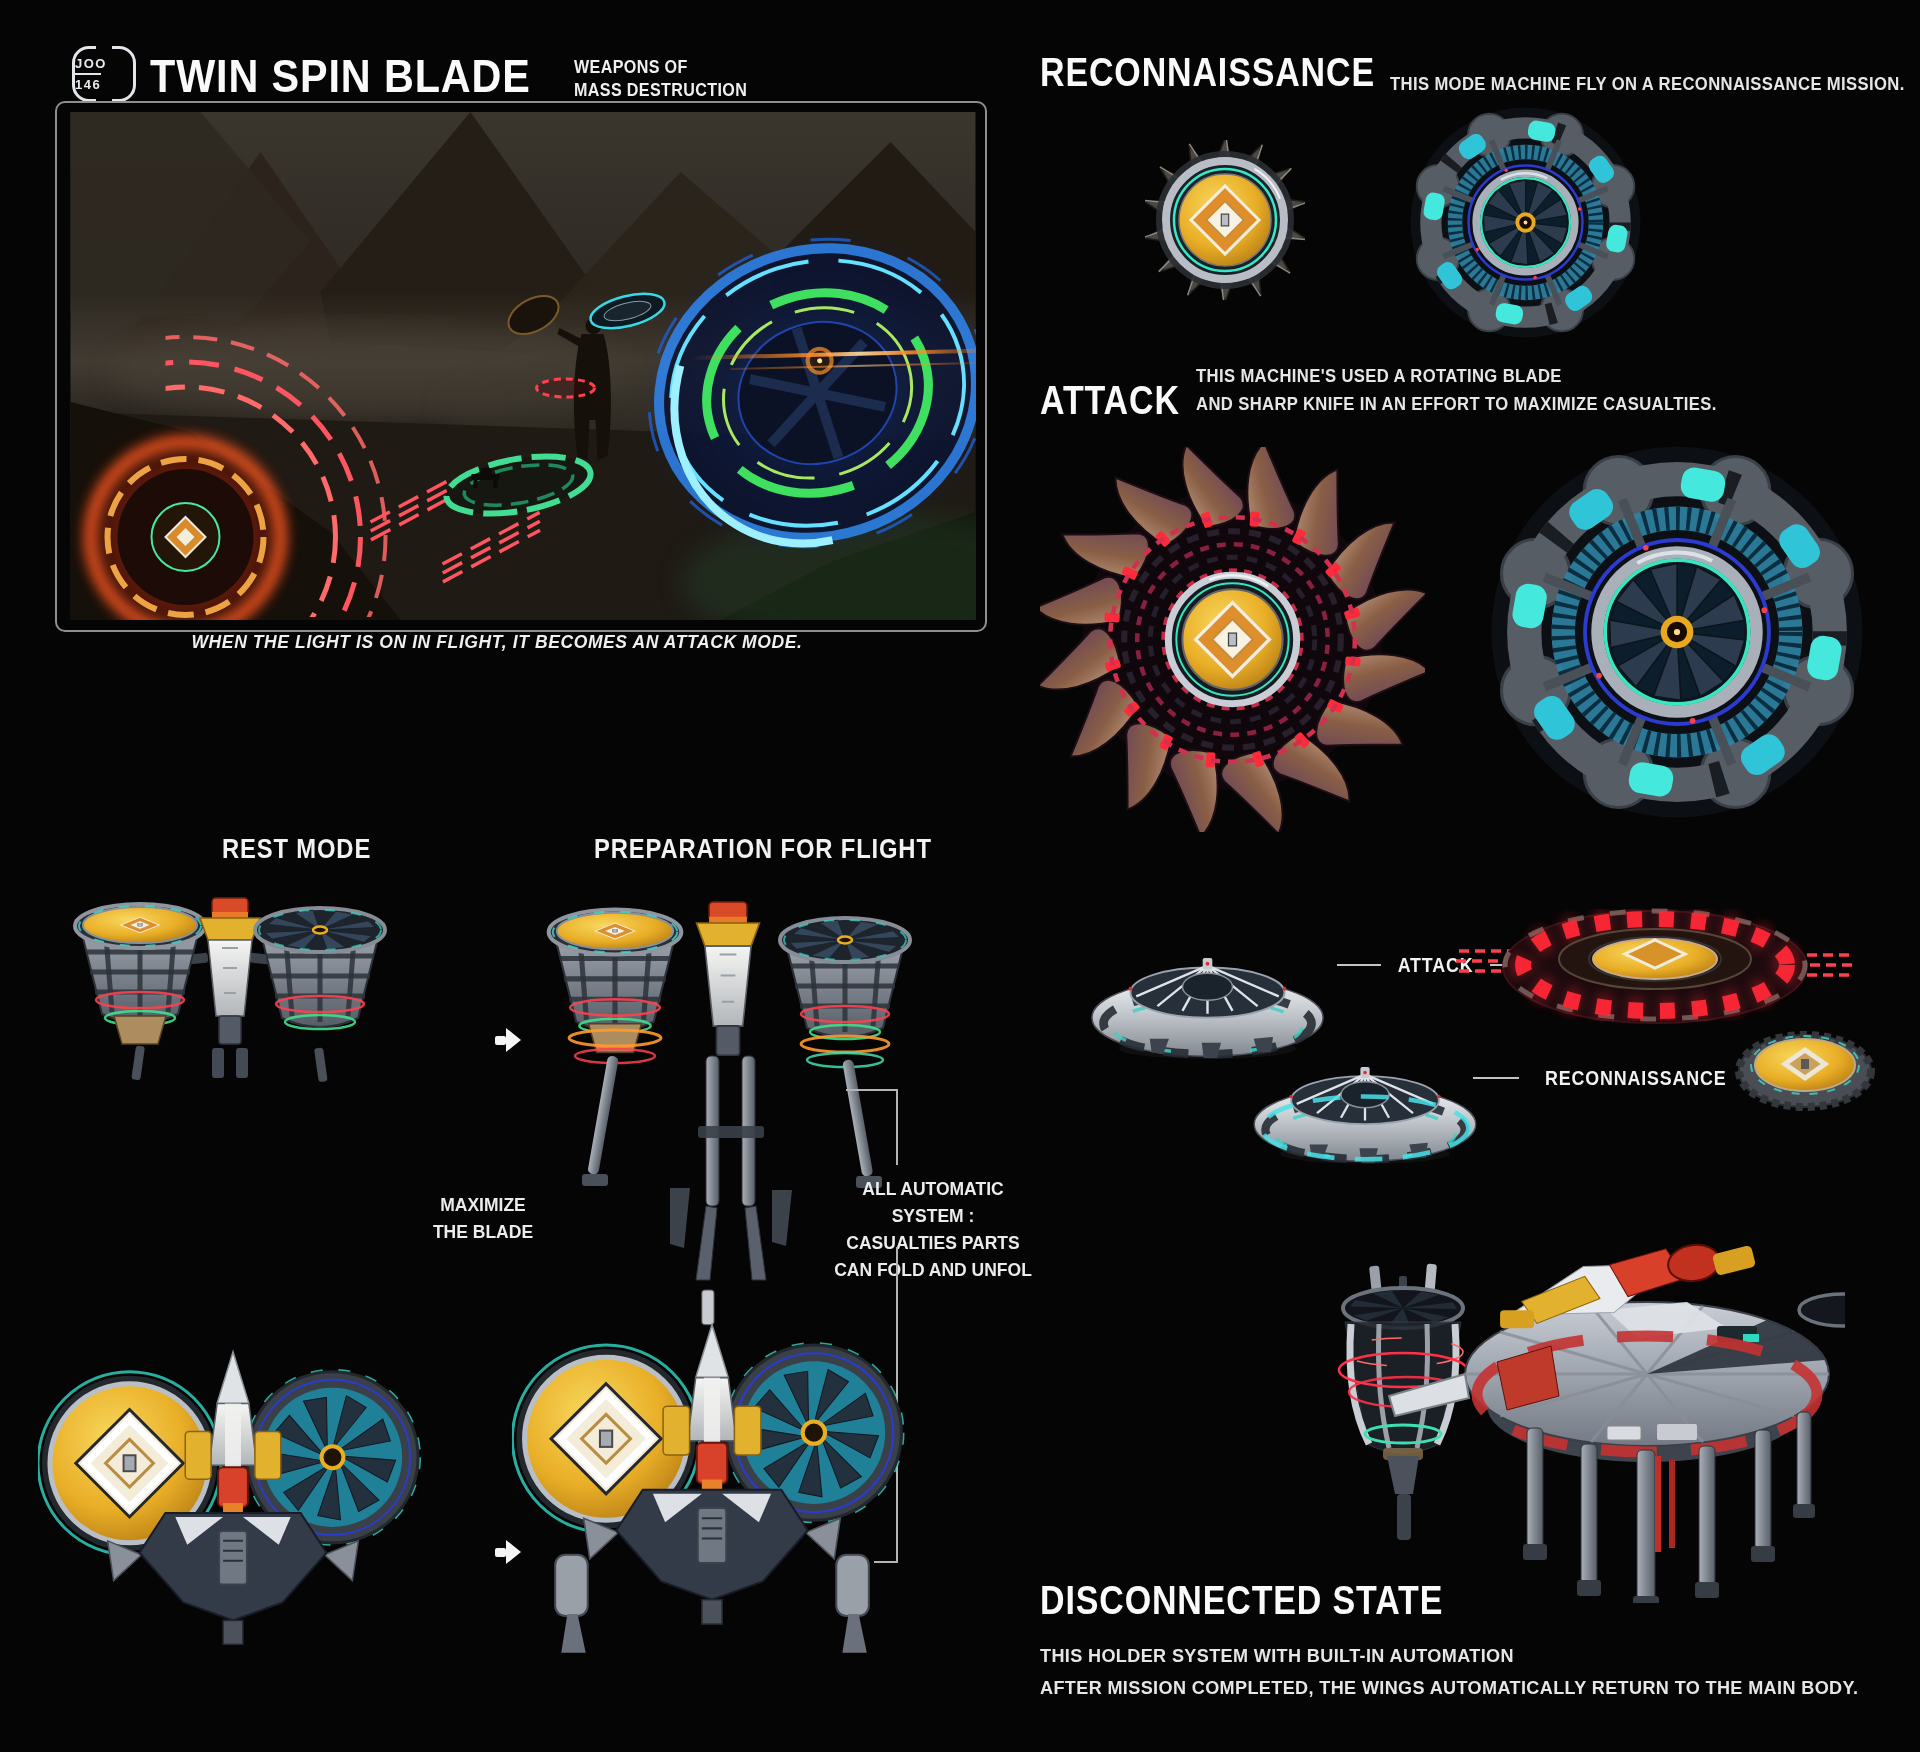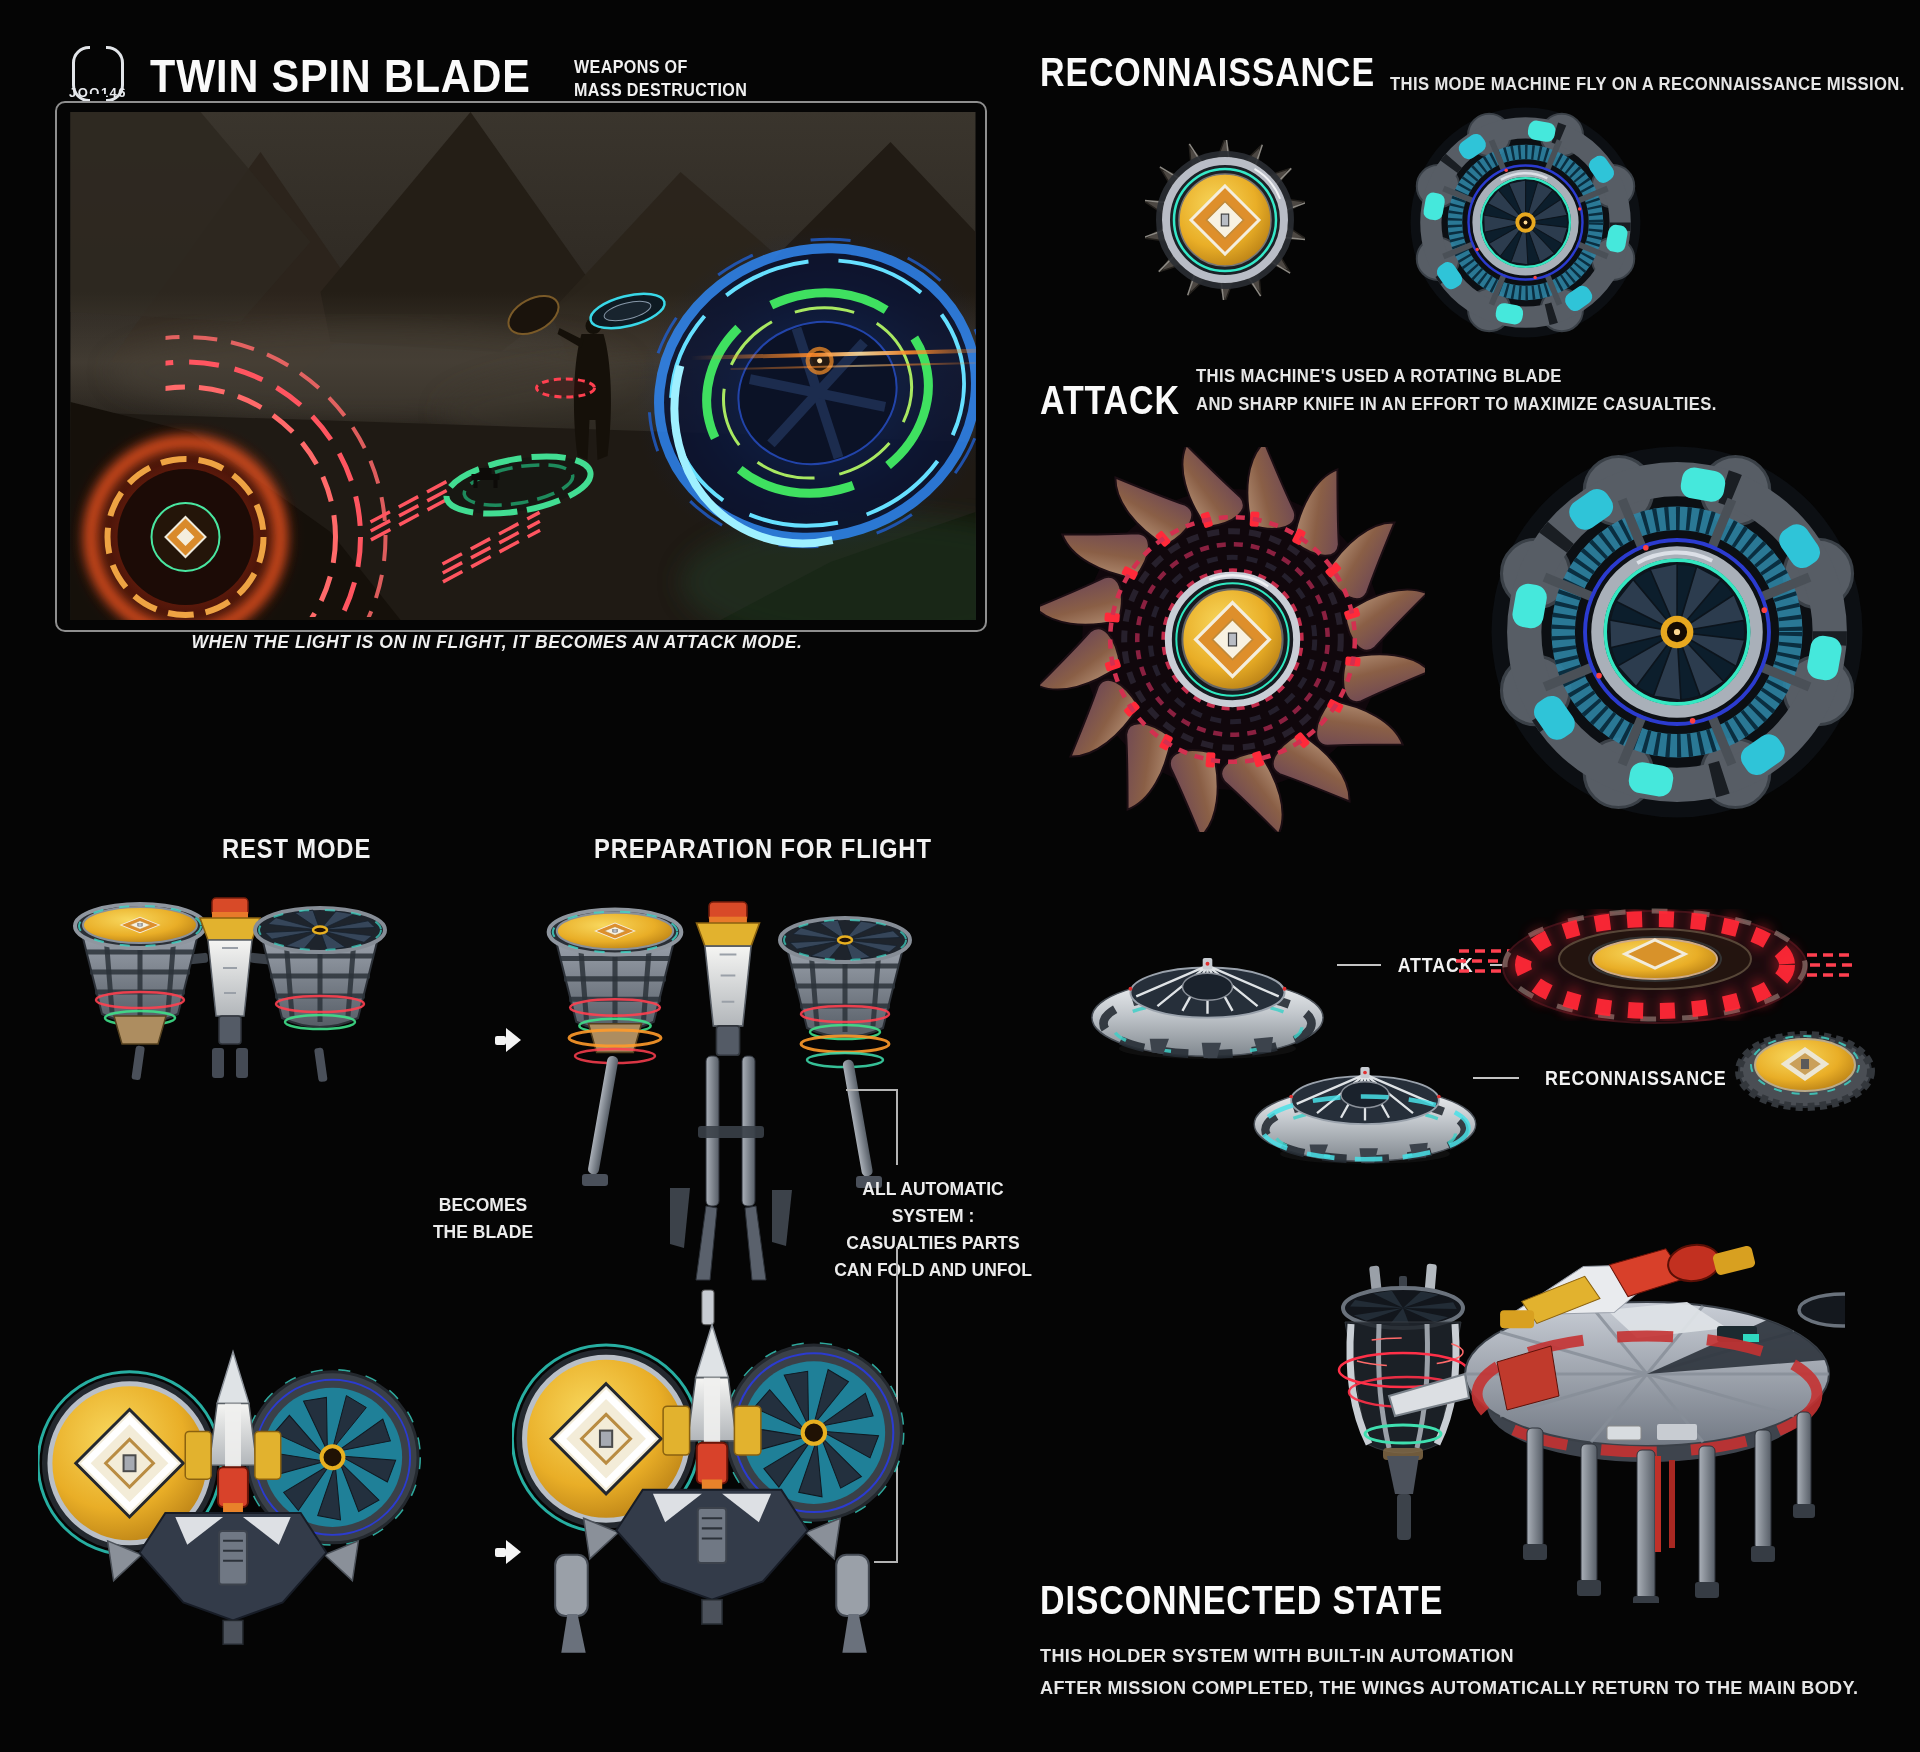--- a/index.html
+++ b/index.html
@@ -13,22 +13,22 @@
   .hd{font-weight:700;font-size:40px;letter-spacing:1px;transform:scaleX(.85);
       transform-origin:0 50%;white-space:nowrap;color:#fafafa;}
   .lb{font-weight:700;font-size:28px;letter-spacing:1px;transform:scaleX(.85);
       transform-origin:0 50%;white-space:nowrap;}
   .tx{font-weight:700;font-size:17.5px;letter-spacing:.4px;color:#e6e6e6;
       transform:scaleX(.95);transform-origin:0 50%;white-space:nowrap;}
   .txc{font-weight:700;font-size:17.5px;line-height:1.55;text-align:center;color:#ececec;}
   .cap{font-weight:700;font-size:17.5px;letter-spacing:.6px;text-align:center;color:#f0f0f0;font-style:italic;}
   .line{background:#b4b4b4;}
   .frame{border:2px solid #8f8f8f;border-radius:10px;}
-  .logo{width:52px;height:56px;border:3px solid #e2e5e9;border-radius:17px;box-sizing:border-box;
-        display:flex;align-items:flex-end;justify-content:center;}
+  .logo{width:64px;height:56px;border:3px solid #e2e5e9;border-radius:17px;box-sizing:border-box;
+        display:flex;flex-direction:column;align-items:flex-start;justify-content:center;}
   .logo::before,.logo::after{content:"";position:absolute;left:50%;transform:translateX(-50%);
         width:16px;height:9px;background:#050505;}
   .logo::before{top:-4px;} .logo::after{bottom:-4px;}
   .logo .t{font-size:13px;font-weight:700;letter-spacing:1.5px;line-height:1;color:#e8eaee;}
   .logo .dv{width:26px;height:2px;background:#e2e5e9;margin:3px 0;}
   .arrow{display:flex;align-items:center;}
   .arrow .sh{width:11px;height:9px;background:#f4f4f4;border-radius:2px;}
   .arrow .hd2{width:0;height:0;border-left:15px solid #f4f4f4;border-top:12px solid transparent;
               border-bottom:12px solid transparent;}
   .modeLabel{display:flex;align-items:center;gap:10px;}
@@ -496,21 +496,21 @@
   <path d="M150,300 L170,300 L164,360 L150,356 Z" fill="#3c424a"></path>
   <path d="M252,302 L272,302 L266,358 L252,354 Z" fill="#3c424a"></path>
 </svg>
 
 <div class="abs arrow" style="left:495px;top:1028px">
   <span class="sh"></span>
   <span class="hd2"></span>
 </div>
 
 <div class="abs txc" style="left:418px;top:1192px;width:130px">
-  <div>BECOMES</div>
+  <div>MAXIMIZE</div>
   <div>THE BLADE</div>
 </div>
 <div class="abs txc" style="left:828px;top:1176px;width:210px">
   <div>ALL AUTOMATIC SYSTEM :</div>
   <div>CASUALTIES PARTS</div>
   <div>CAN FOLD AND UNFOL</div>
 </div>
 
 <div class="abs line" style="left:846px;top:1089px;width:52px;height:2px"></div>
 <div class="abs line" style="left:896px;top:1089px;width:2px;height:76px"></div>

